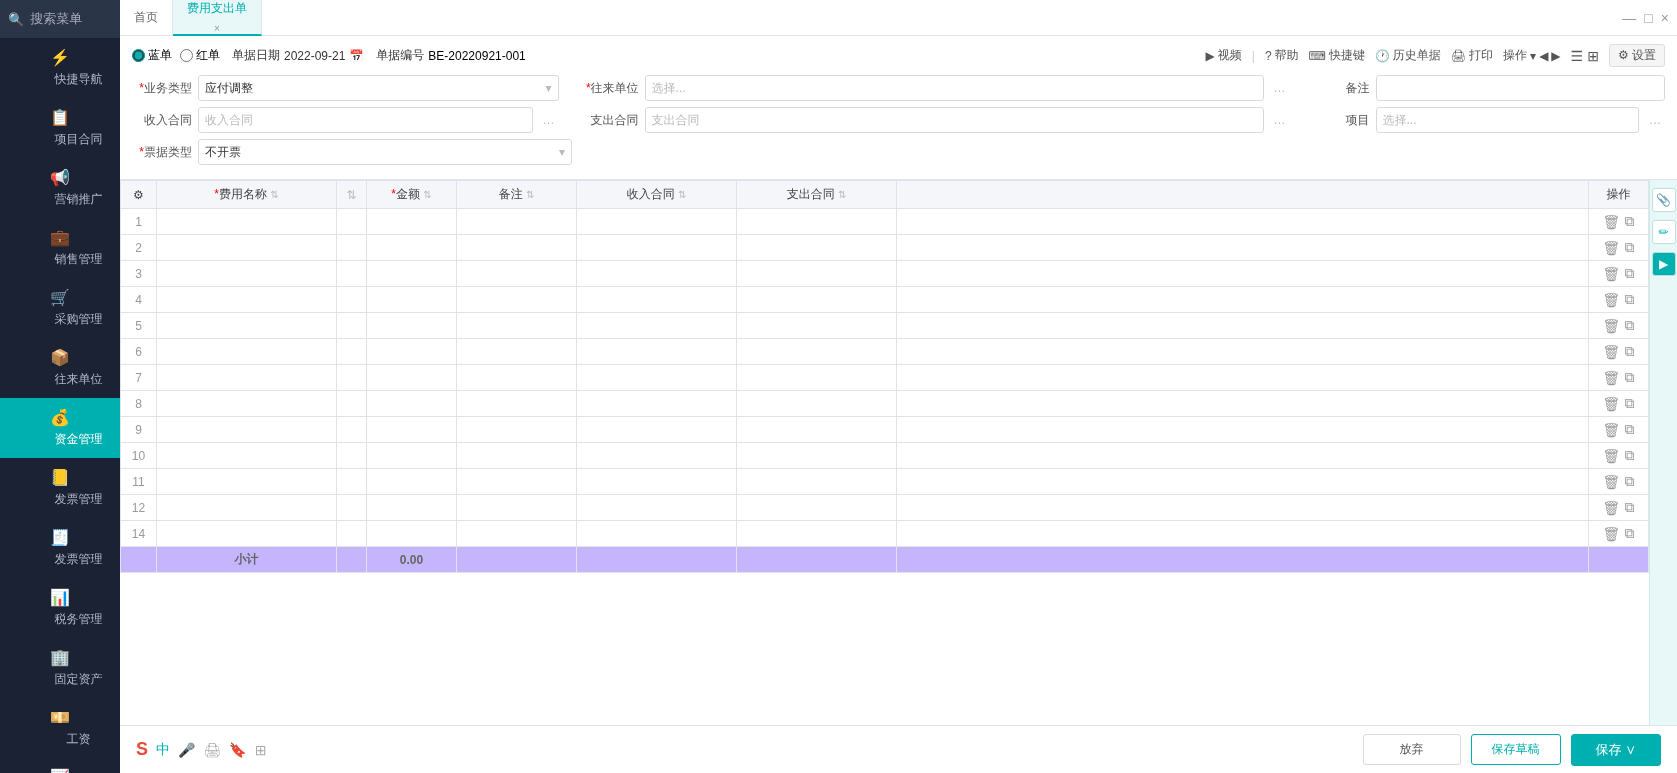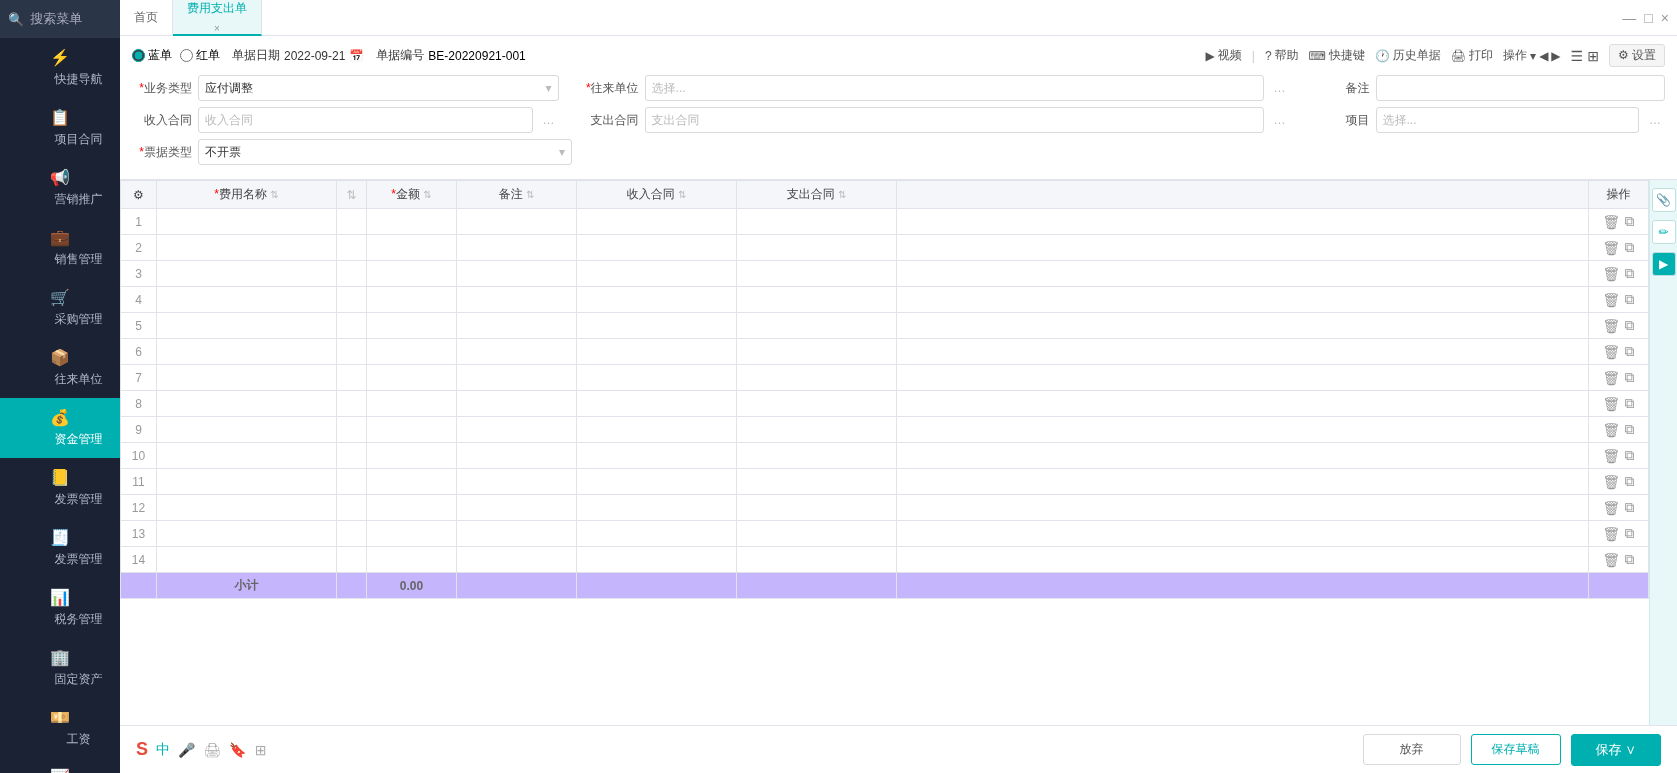--- a/index.html
+++ b/index.html
@@ -594,36 +594,20 @@
       <td></td>
       <td></td>
       <td class="action-col">
         <div class="action-btns">
           <span class="action-btn">🗑</span>
           <span class="action-btn">⧉</span>
         </div>
       </td>
     </tr>
             <tr>
-      <td class="row-num">13</td>
-      <td></td>
-      <td></td>
-      <td></td>
-      <td></td>
-      <td></td>
-      <td></td>
-      <td></td>
-      <td class="action-col">
-        <div class="action-btns">
-          <span class="action-btn">🗑</span>
-          <span class="action-btn">⧉</span>
-        </div>
-      </td>
-    </tr>
-            <tr>
       <td class="row-num">14</td>
       <td></td>
       <td></td>
       <td></td>
       <td></td>
       <td></td>
       <td></td>
       <td></td>
       <td class="action-col">
         <div class="action-btns">

